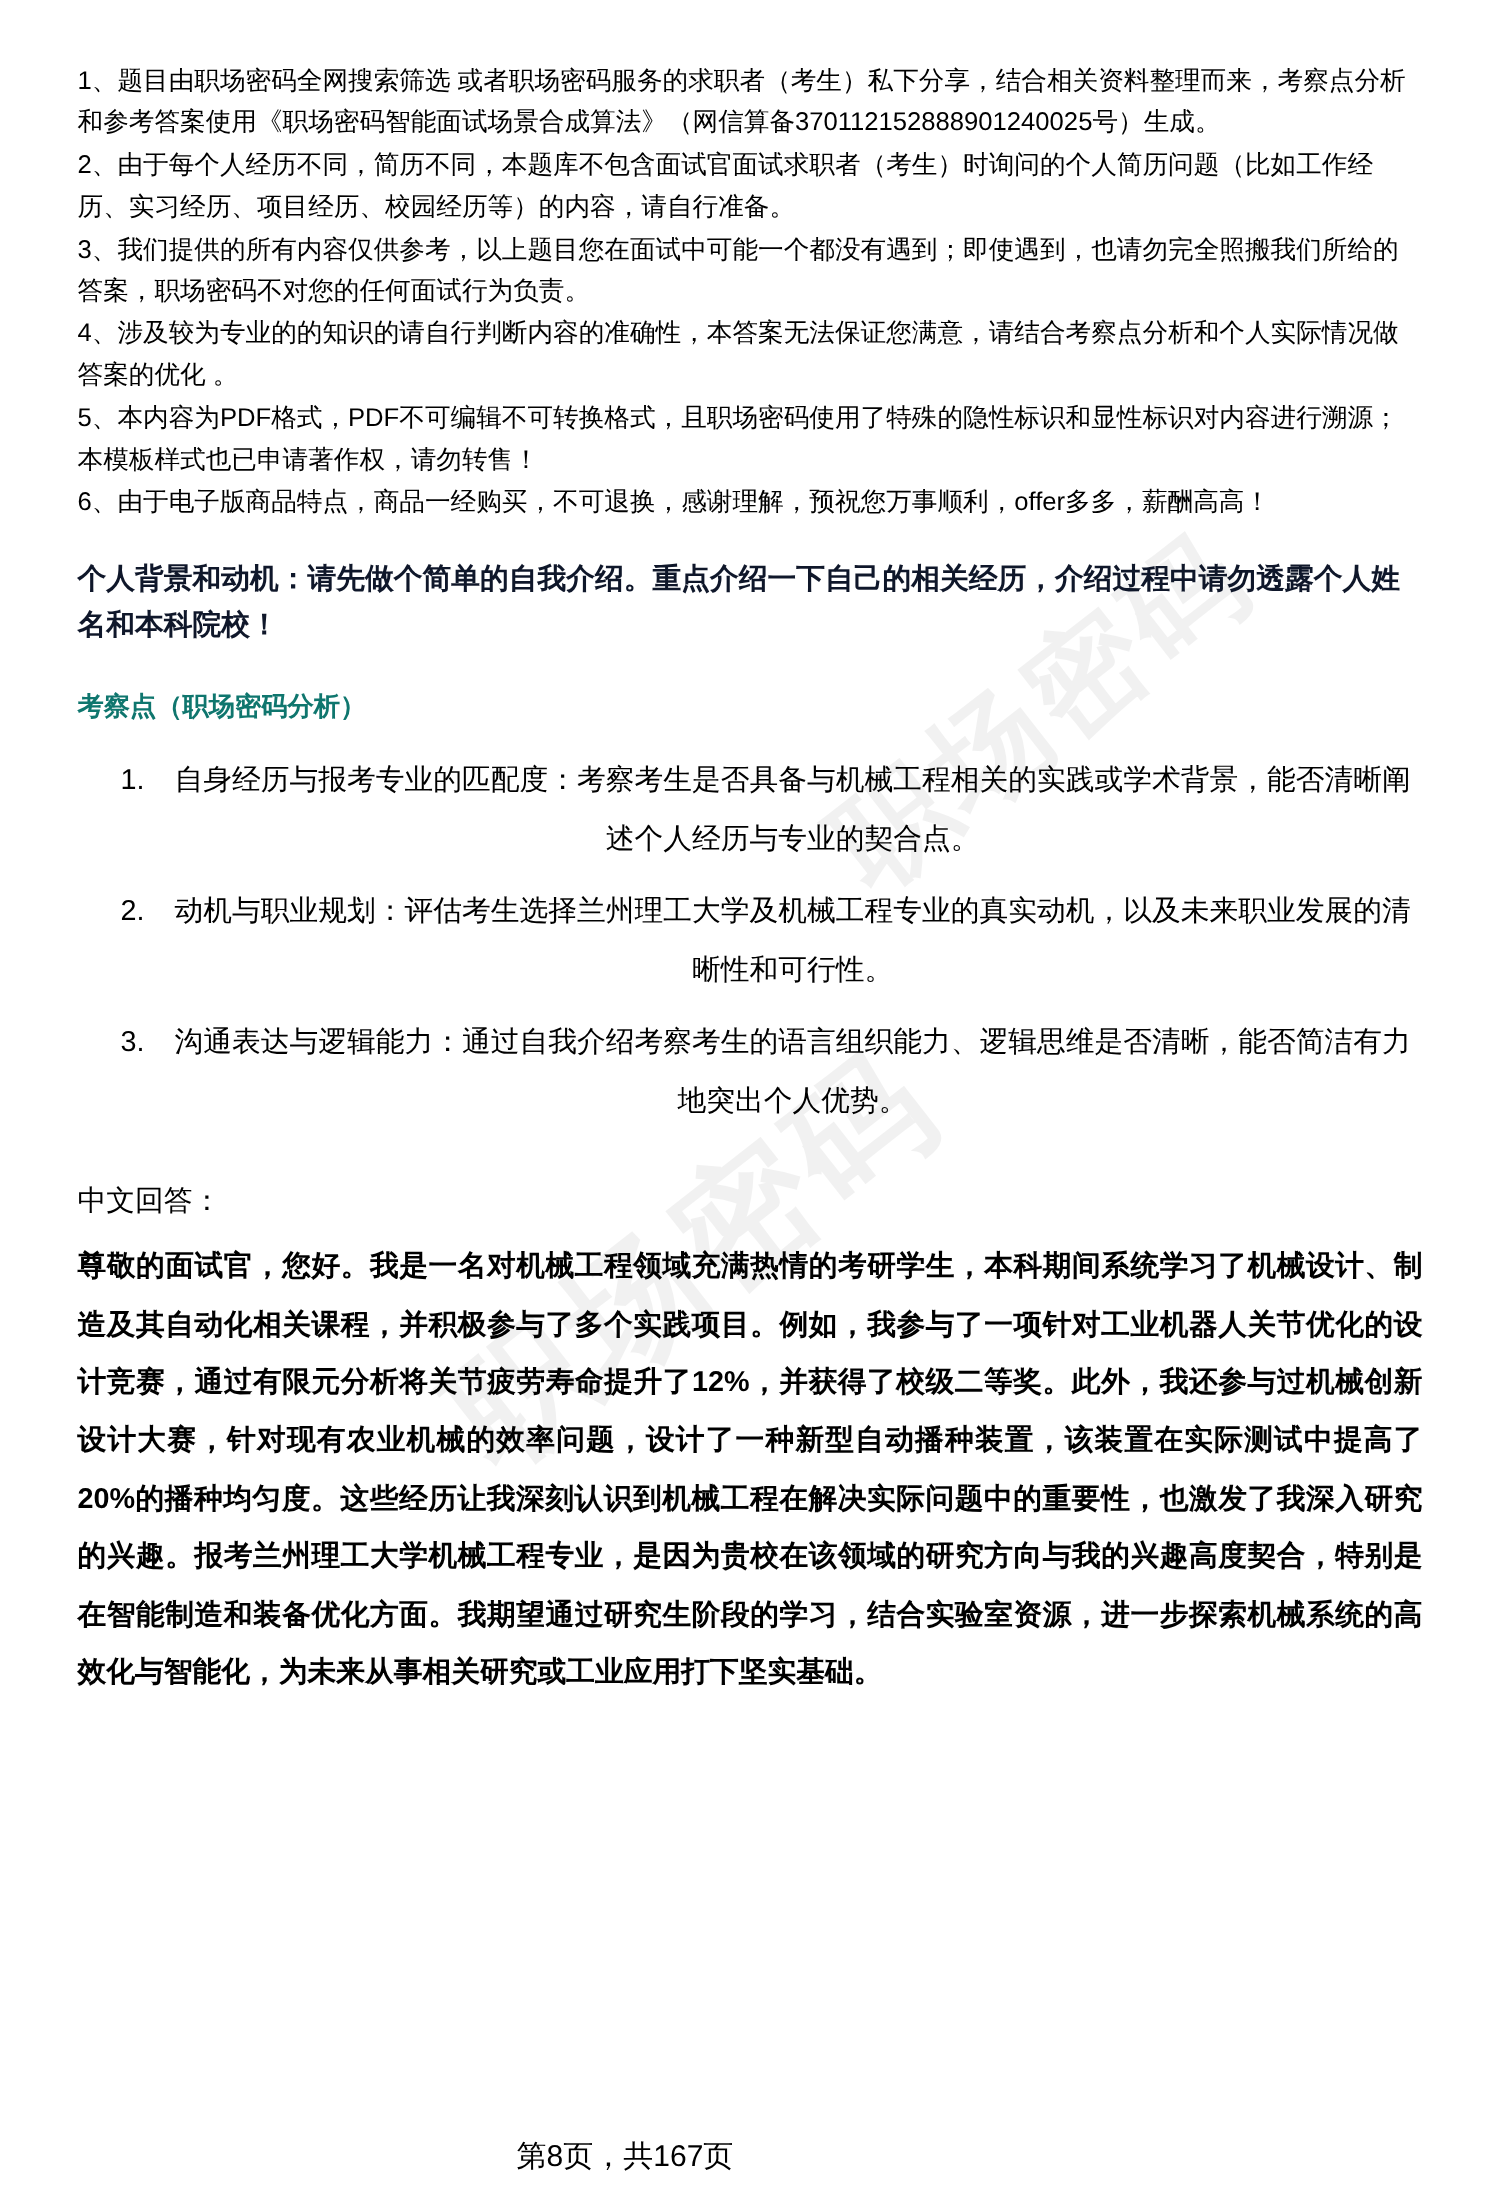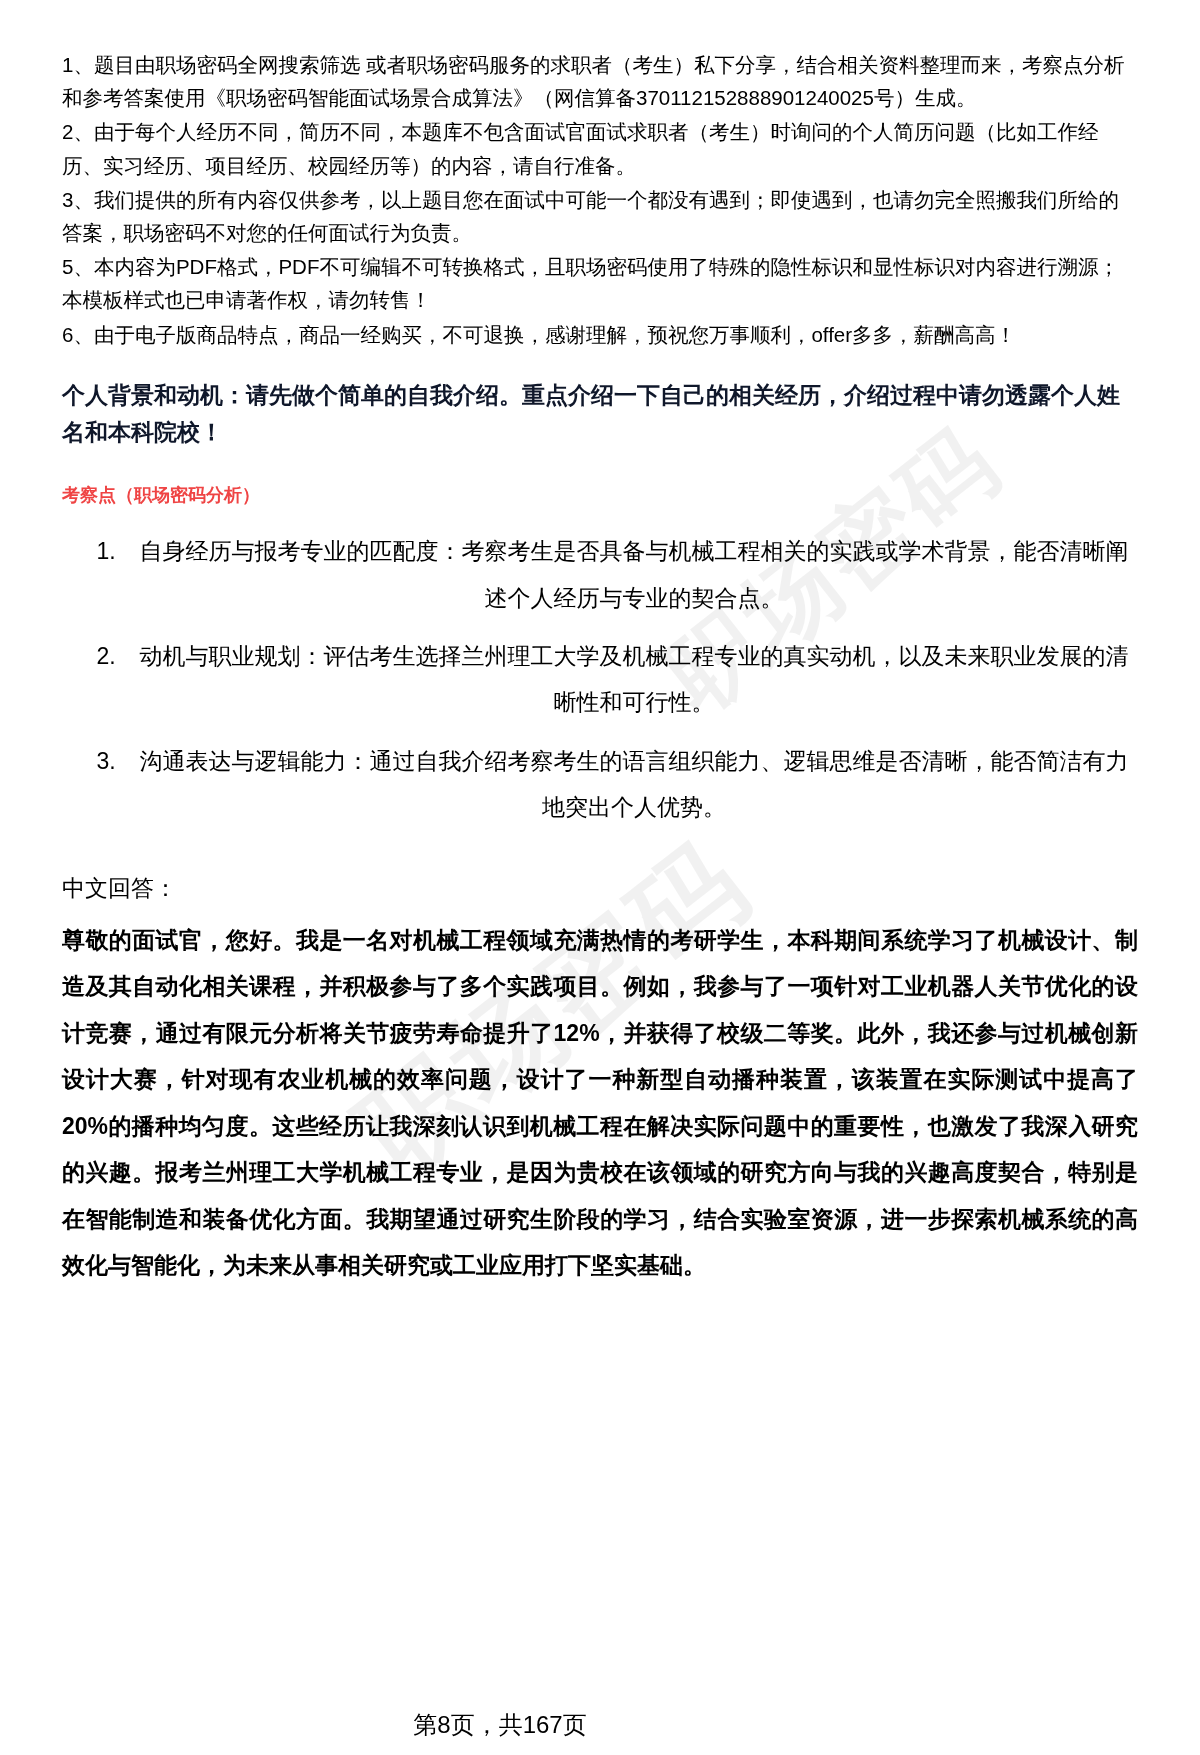--- a/index.html
+++ b/index.html
@@ -60,23 +60,23 @@
   }
 
   .heading-red {
     color: #0f172a;
     font-weight: bold;
     font-size: 23px;
     line-height: 1.62;
     margin: 22px 0 4px 0;
   }
   .heading-red2 {
-    color: #ef4444;
+    color: #0f766e;
     font-weight: bold;
-    font-size: 18px;
+    font-size: 21px;
     line-height: 1.6;
     margin: 30px 0 18px 0;
   }
 
   ol.points {
     margin: 8px 0 0 0;
     padding-left: 60px;
     font-size: 23px;
     line-height: 2.02;
     text-align: center;
@@ -120,20 +120,21 @@
     <div class="wm-text wm1">职场密码</div>
     <div class="wm-text wm2">职场密码</div>
   </div>
 
   <div class="content">
 
     <div class="notes">
       <p class="note-item">1、题目由职场密码全网搜索筛选 或者职场密码服务的求职者（考生）私下分享，结合相关资料整理而来，考察点分析和参考答案使用《职场密码智能面试场景合成算法》（网信算备370112152888901240025号）生成。</p>
       <p class="note-item">2、由于每个人经历不同，简历不同，本题库不包含面试官面试求职者（考生）时询问的个人简历问题（比如工作经历、实习经历、项目经历、校园经历等）的内容，请自行准备。</p>
       <p class="note-item">3、我们提供的所有内容仅供参考，以上题目您在面试中可能一个都没有遇到；即使遇到，也请勿完全照搬我们所给的答案，职场密码不对您的任何面试行为负责。</p>
+      <p class="note-item">4、涉及较为专业的的知识的请自行判断内容的准确性，本答案无法保证您满意，请结合考察点分析和个人实际情况做答案的优化 。</p>
       <p class="note-item">5、本内容为PDF格式，PDF不可编辑不可转换格式，且职场密码使用了特殊的隐性标识和显性标识对内容进行溯源；本模板样式也已申请著作权，请勿转售！</p>
       <p class="note-item">6、由于电子版商品特点，商品一经购买，不可退换，感谢理解，预祝您万事顺利，offer多多，薪酬高高！</p>
     </div>
 
     <div class="heading-red">个人背景和动机：请先做个简单的自我介绍。重点介绍一下自己的相关经历，介绍过程中请勿透露个人姓名和本科院校！</div>
 
     <div class="heading-red2">考察点（职场密码分析）</div>
 
     <ol class="points">
       <li>自身经历与报考专业的匹配度：考察考生是否具备与机械工程相关的实践或学术背景，能否清晰阐述个人经历与专业的契合点。</li>

